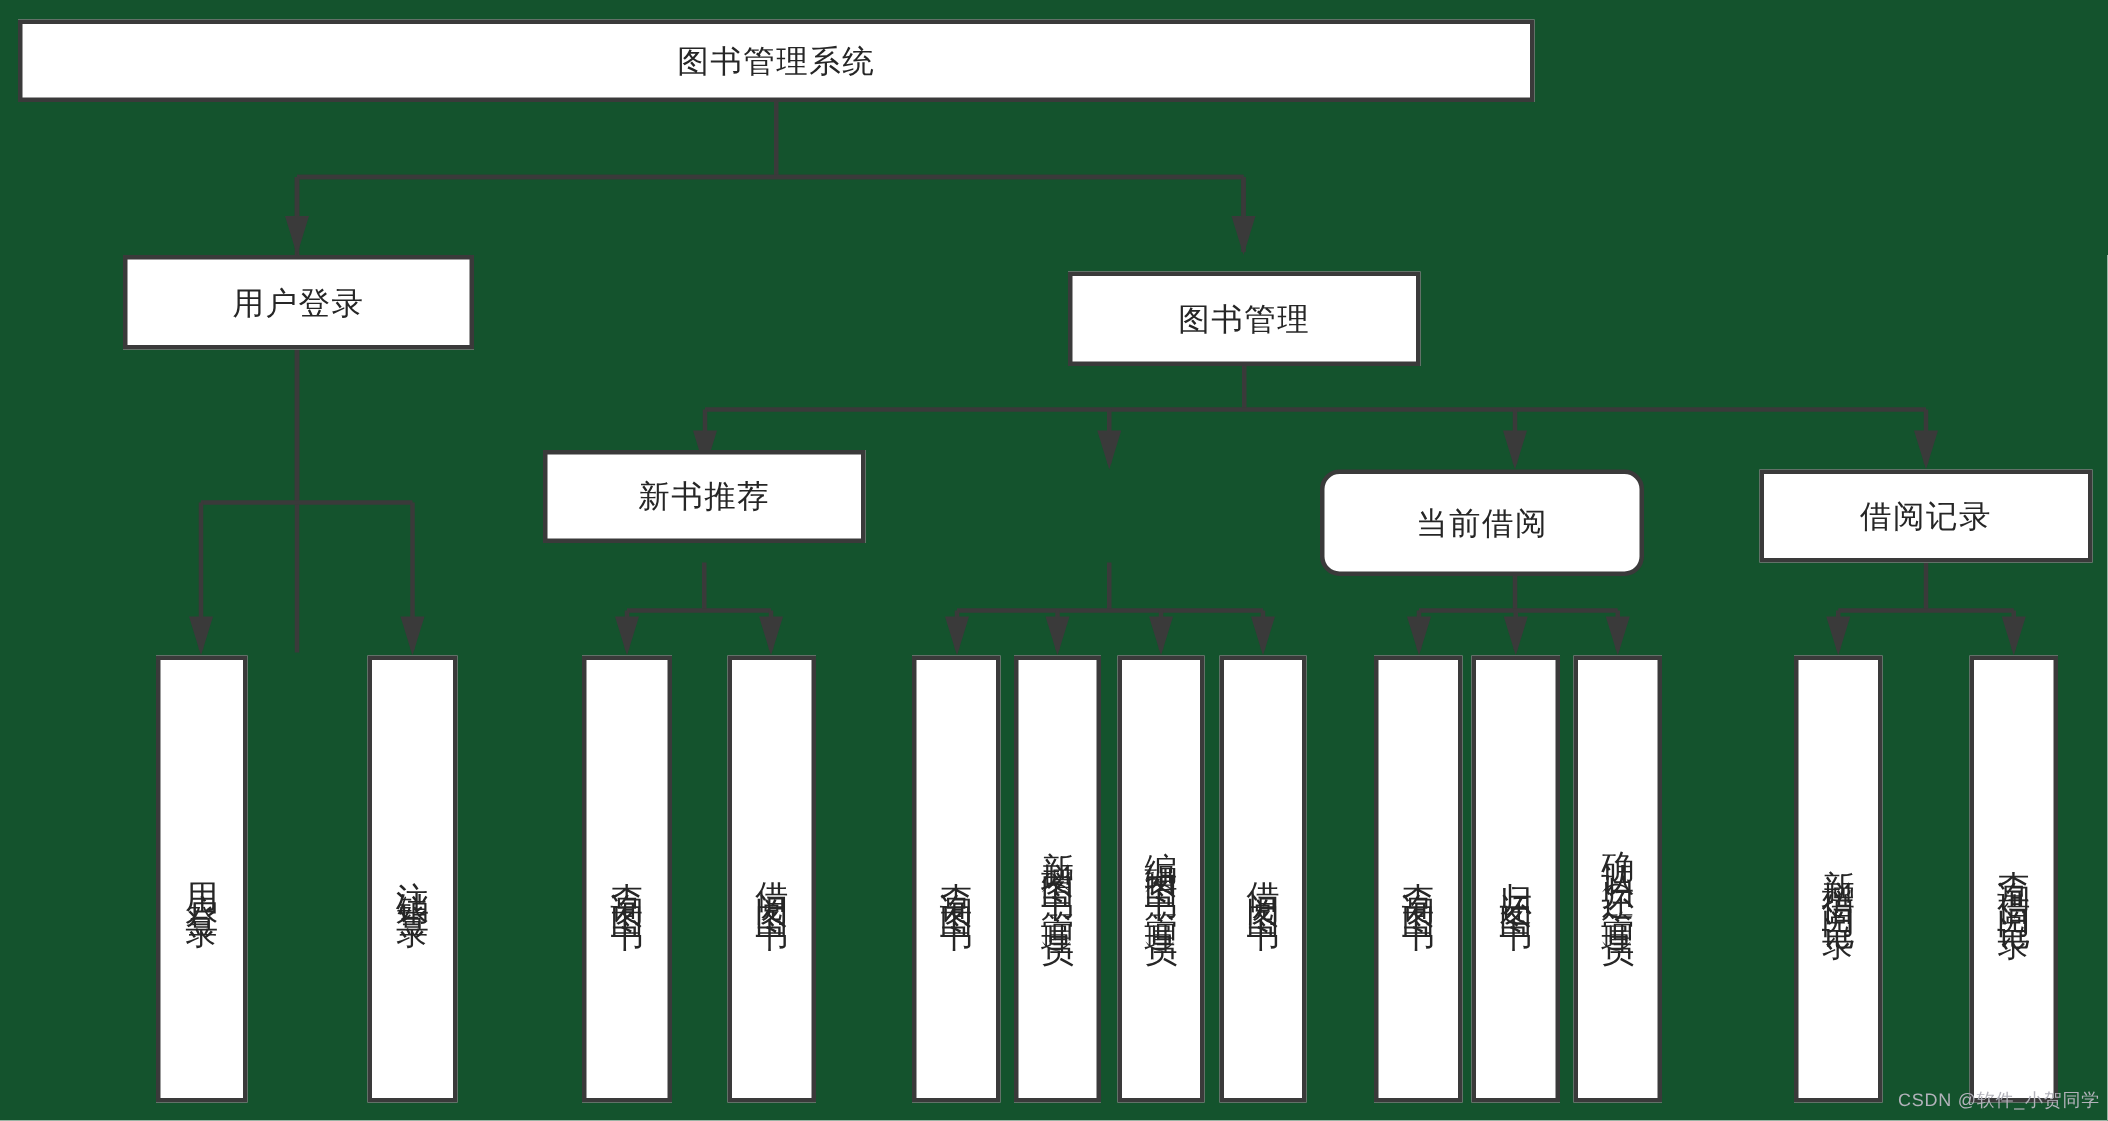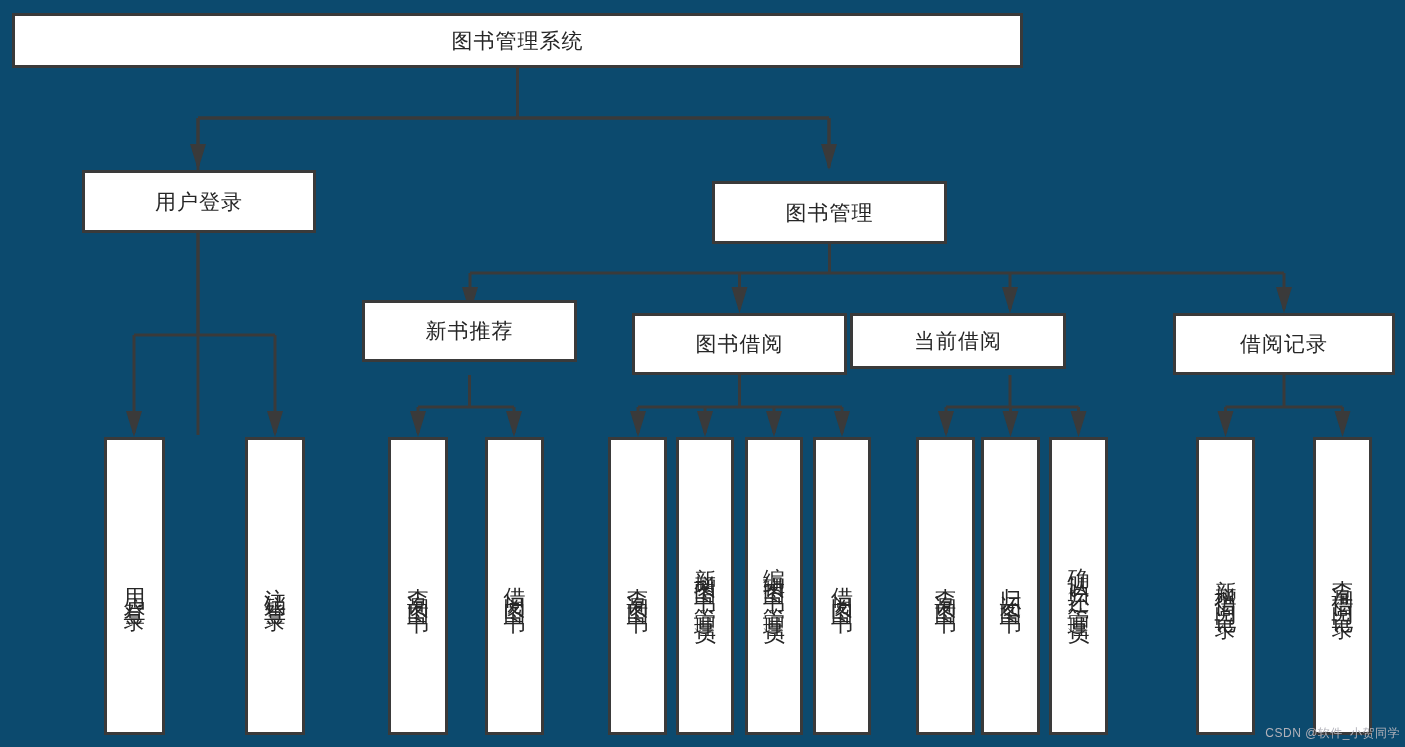--- a/index.html
+++ b/index.html
@@ -1,20 +1,20 @@
 <!DOCTYPE html>
 <html><head>
 <meta charset="utf-8">
 <style>
   html, body { margin: 0; padding: 0; background: #ffffff; }
   .canvas {
     position: relative;
     width: 1405px;
     height: 747px;
-    background: #0c4a6e;
+    background: #14532d;
     font-family: "Liberation Sans", "DejaVu Sans", sans-serif;
     overflow: hidden;
   }
   .wires {
     position: absolute;
     left: 0; top: 0;
     width: 1405px; height: 747px;
     z-index: 1;
   }
   .wires path {
@@ -146,24 +146,21 @@
   <div class="box h" style="left:82px; top:170px; width:234px; height:63px;">
     <span>用户登录</span>
   </div>
   <div class="box h" style="left:712px; top:170px; width:235px; height:63px;margin-top:11px;">
     <span>图书管理</span>
   </div>
 
   <div class="box h" style="left:362px; top:300px; width:215px; height:62px;">
     <span>新书推荐</span>
   </div>
-  <div class="box h" style="left:632px; top:313px; width:215px; height:62px;">
-    <span>图书借阅</span>
-  </div>
-  <div class="box h" style="left:850px; top:313px; width:216px; height:56px;">
+  <div class="box h" style="left:880px; top:313px; width:216px; height:71px;border-radius:13px;">
     <span>当前借阅</span>
   </div>
   <div class="box h" style="left:1173px; top:313px; width:222px; height:62px;">
     <span>借阅记录</span>
   </div>
 
   <div class="box v" style="left:104px; top:437px; width:61px; height:298px;">
     <span>用户登录</span>
   </div>
   <div class="box v" style="left:245px; top:437px; width:60px; height:298px;">

